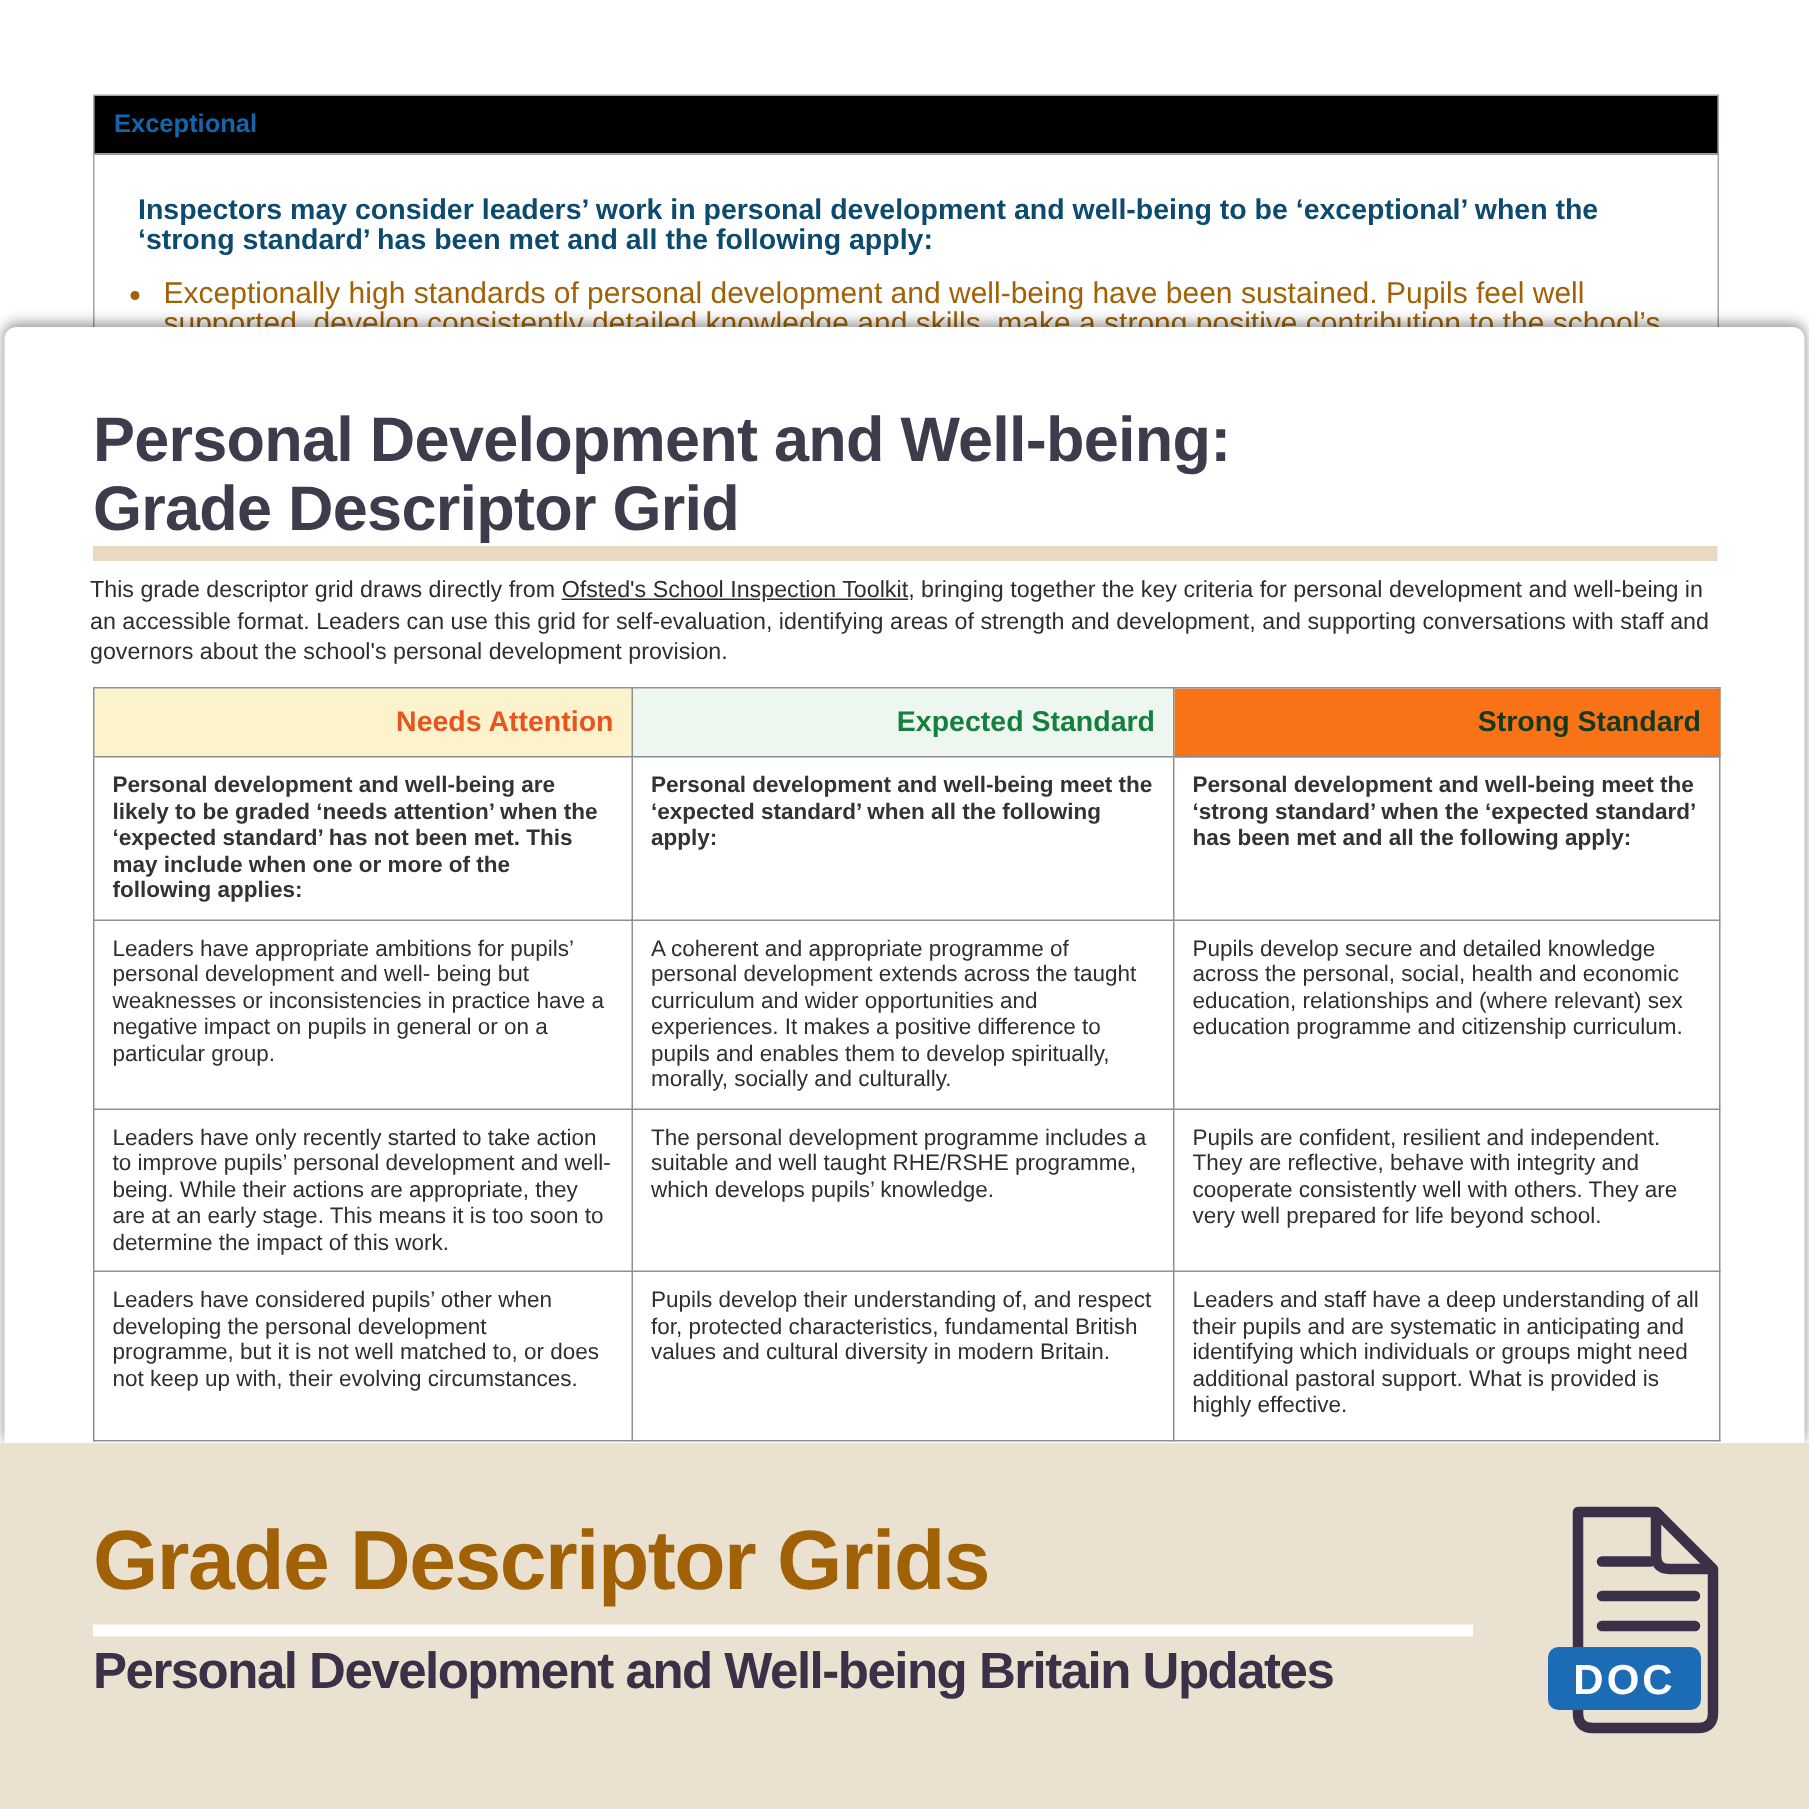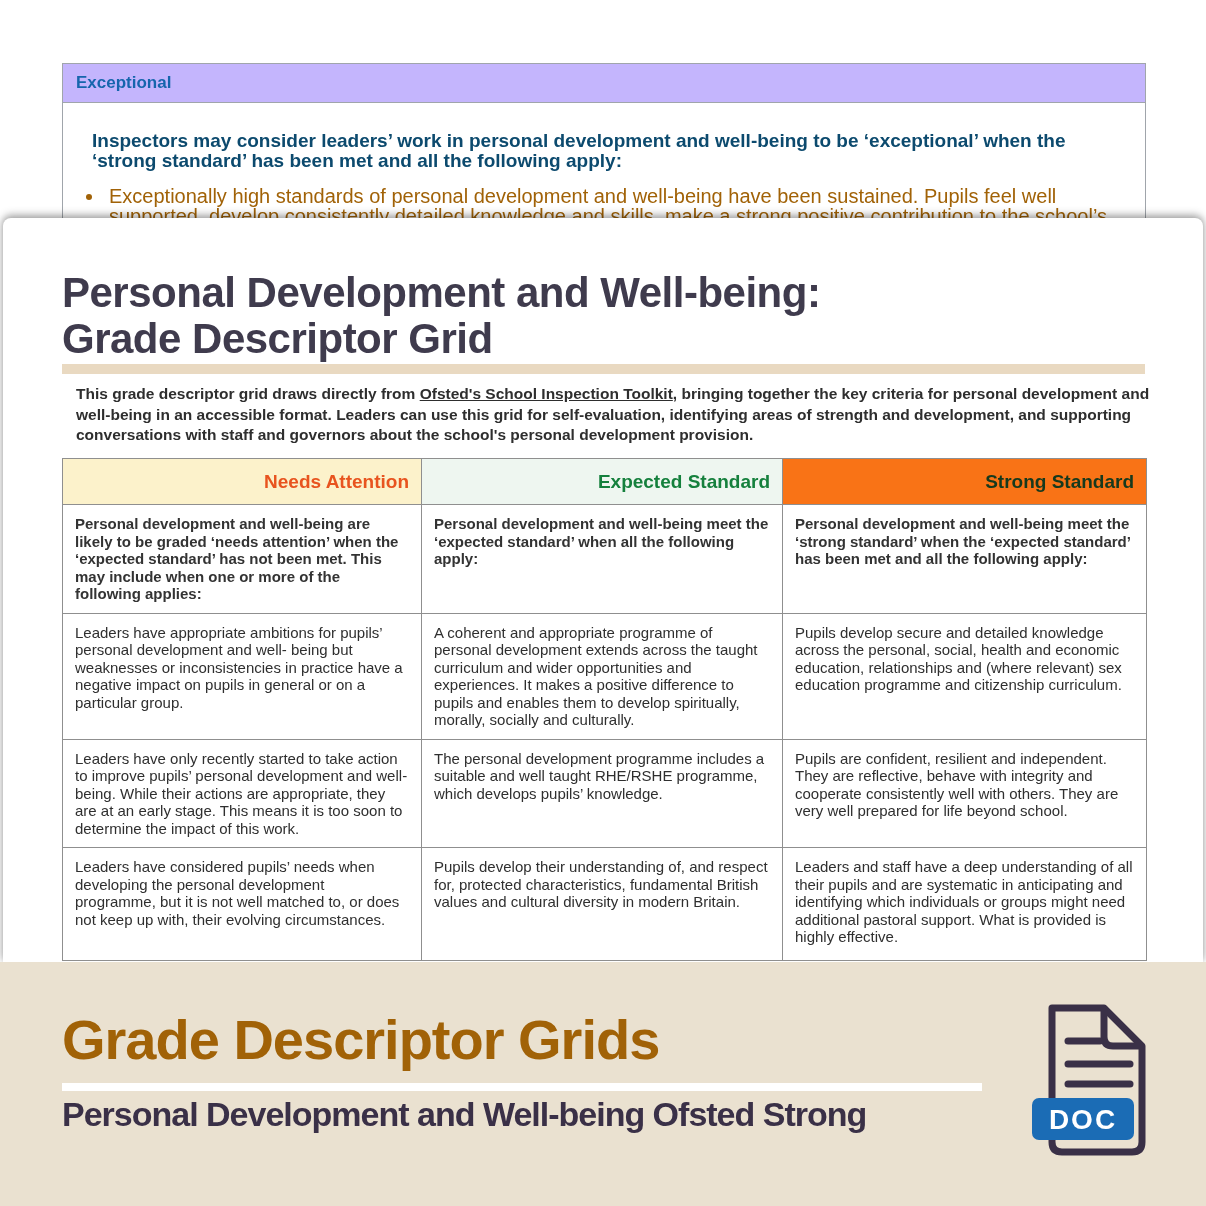--- a/index.html
+++ b/index.html
@@ -2,36 +2,36 @@
 <html><head>
 <meta charset="utf-8">
 <style>
   html,body{margin:0;padding:0;background:#fff;}
   .page{position:relative;width:1206px;height:1206px;overflow:hidden;background:#ffffff;
         font-family:"Liberation Sans", sans-serif;color:#2e2e2e;}
 
   
   .exc-box{position:absolute;left:62px;top:63px;width:1084px;background:#fff;
            border:1px solid #a0a5ab;box-sizing:border-box;z-index:1;}
-  .exc-header{background:#c4b5fd;border-bottom:1px solid #a0a5ab;padding:9px 13px;}
+  .exc-header{background:#000000;border-bottom:1px solid #a0a5ab;padding:9px 13px;}
   .exc-header span{font-size:17px;font-weight:bold;color:#1565ad;}
   .exc-body{padding:13px 14px 20px 14px;}
   .exc-intro{margin:15px;font-size:19px;font-weight:bold;color:#0c4a6e;line-height:20px;}
   .exc-body ul{margin:6px 0 0 0;padding-left:28px;}
   .exc-body li{font-size:20px;line-height:20px;color:#a16207;padding-left:4px;margin-bottom:1px;}
 
   
   .card{position:absolute;left:3px;right:3px;top:218px;height:744px;background:#ffffff;
         border-radius:8px 8px 0 0;z-index:5;
         box-shadow:0 -3px 9px rgba(0,0,0,.30), 0 0 7px rgba(0,0,0,.18);}
   .card-title{position:absolute;left:59px;top:52px;margin:0;font-size:42px;line-height:46px;
               font-weight:bold;color:#3f3b4d;letter-spacing:-.5px;}
   .title-underline{position:absolute;left:59px;top:146px;width:1083px;height:10px;background:#e9d9c1;}
-  .card-intro{position:absolute;left:73px;top:166px;width:1083px;margin:0;
-              font-size:15.5px;line-height:20.5px;color:#2e2e2e;font-weight:bold;}
+  .card-intro{position:absolute;left:57px;top:166px;width:1083px;margin:0;
+              font-size:15.5px;line-height:20.5px;color:#2e2e2e;}
   .card-intro a{color:#2e2e2e;text-decoration:underline;cursor:pointer;}
 
   
   table.grid{position:absolute;left:59px;top:240px;width:1084px;border-collapse:collapse;
              table-layout:fixed;}
   table.grid col.c1{width:359px;} table.grid col.c2{width:361px;} table.grid col.c3{width:364px;}
   table.grid th,table.grid td{border:1px solid #8f8f8f;box-sizing:border-box;
              vertical-align:middle;text-align:left;}
   table.grid th{height:46px;padding:6px 12px;font-size:19px;font-weight:bold;text-align:right;}
   th.h-needs{background:#fcf2cb;color:#e8541f;}
@@ -96,32 +96,32 @@
           <td>Leaders have appropriate ambitions for pupils’ personal development and well- being but weaknesses or inconsistencies in practice have a negative impact on pupils in general or on a particular group.</td>
           <td>A coherent and appropriate programme of personal development extends across the taught curriculum and wider opportunities and experiences. It makes a positive difference to pupils and enables them to develop spiritually, morally, socially and culturally.</td>
           <td>Pupils develop secure and detailed knowledge across the personal, social, health and economic education, relationships and (where relevant) sex education programme and citizenship curriculum.</td>
         </tr>
         <tr class="r2">
           <td>Leaders have only recently started to take action to improve pupils’ personal development and well-being. While their actions are appropriate, they are at an early stage. This means it is too soon to determine the impact of this work.</td>
           <td>The personal development programme includes a suitable and well taught RHE/RSHE programme, which develops pupils’ knowledge.</td>
           <td>Pupils are confident, resilient and independent. They are reflective, behave with integrity and cooperate consistently well with others. They are very well prepared for life beyond school.</td>
         </tr>
         <tr class="r3">
-          <td>Leaders have considered pupils’ needs when developing the personal development programme, but it is not well matched to, or does not keep up with, their evolving circumstances.</td>
+          <td>Leaders have considered pupils’ other when developing the personal development programme, but it is not well matched to, or does not keep up with, their evolving circumstances.</td>
           <td>Pupils develop their understanding of, and respect for, protected characteristics, fundamental British values and cultural diversity in modern Britain.</td>
           <td>Leaders and staff have a deep understanding of all their pupils and are systematic in anticipating and identifying which individuals or groups might need additional pastoral support. What is provided is highly effective.</td>
         </tr>
       </tbody>
     </table>
   </section>
 
   <footer class="banner">
     <h2 class="banner-title">Grade Descriptor Grids</h2>
     <div class="banner-bar"></div>
-    <h3 class="banner-subtitle">Personal Development and Well-being Ofsted Strong</h3>
+    <h3 class="banner-subtitle">Personal Development and Well-being Britain Updates</h3>
 
     <svg class="doc-icon" viewBox="0 0 122 152">
 
       <path d="M 24 4 H 76 L 114 42 V 138 Q 114 148 104 148 H 34 Q 24 148 24 138 Z" fill="#eae1d0" stroke="#3a3047" stroke-width="7" stroke-linejoin="round"></path>
       <path d="M 76 4 V 33 Q 76 42 85 42 H 114" fill="none" stroke="#3a3047" stroke-width="7" stroke-linejoin="round"></path>
 
       <line x1="40" y1="37" x2="72" y2="37" stroke="#3a3047" stroke-width="7" stroke-linecap="round"></line>
       <line x1="40" y1="60" x2="102" y2="60" stroke="#3a3047" stroke-width="7" stroke-linecap="round"></line>
       <line x1="40" y1="80" x2="102" y2="80" stroke="#3a3047" stroke-width="7" stroke-linecap="round"></line>
 

